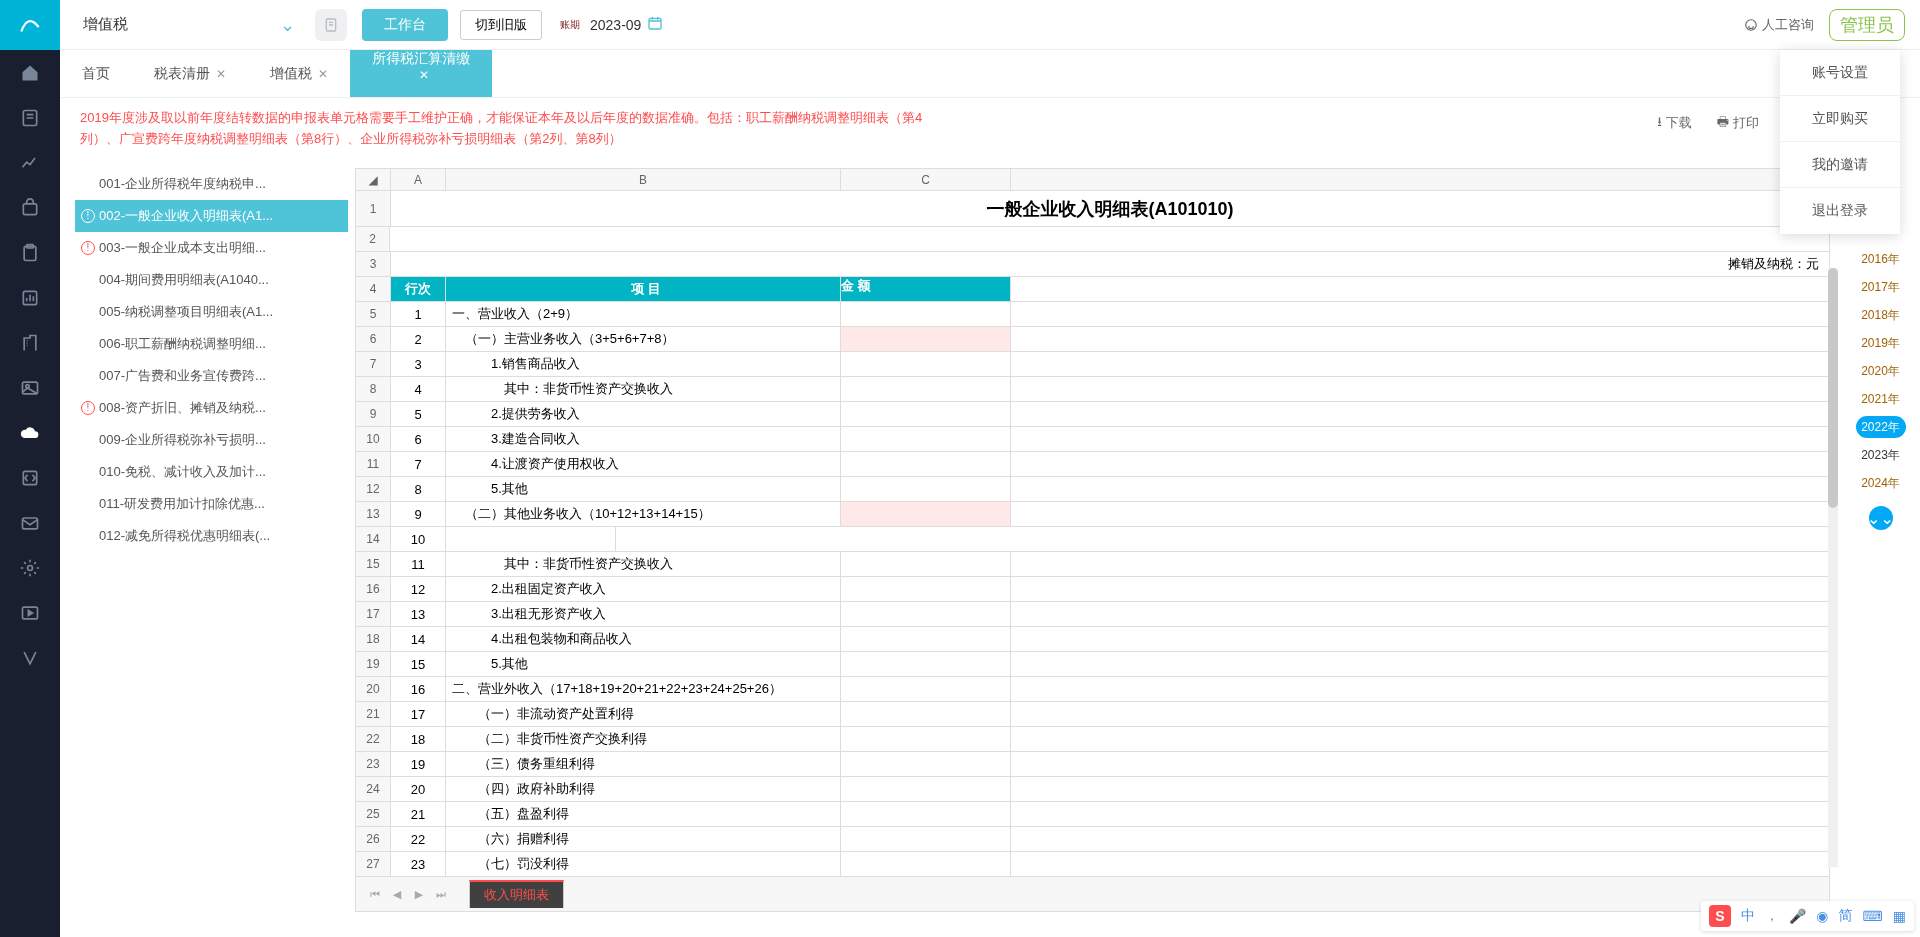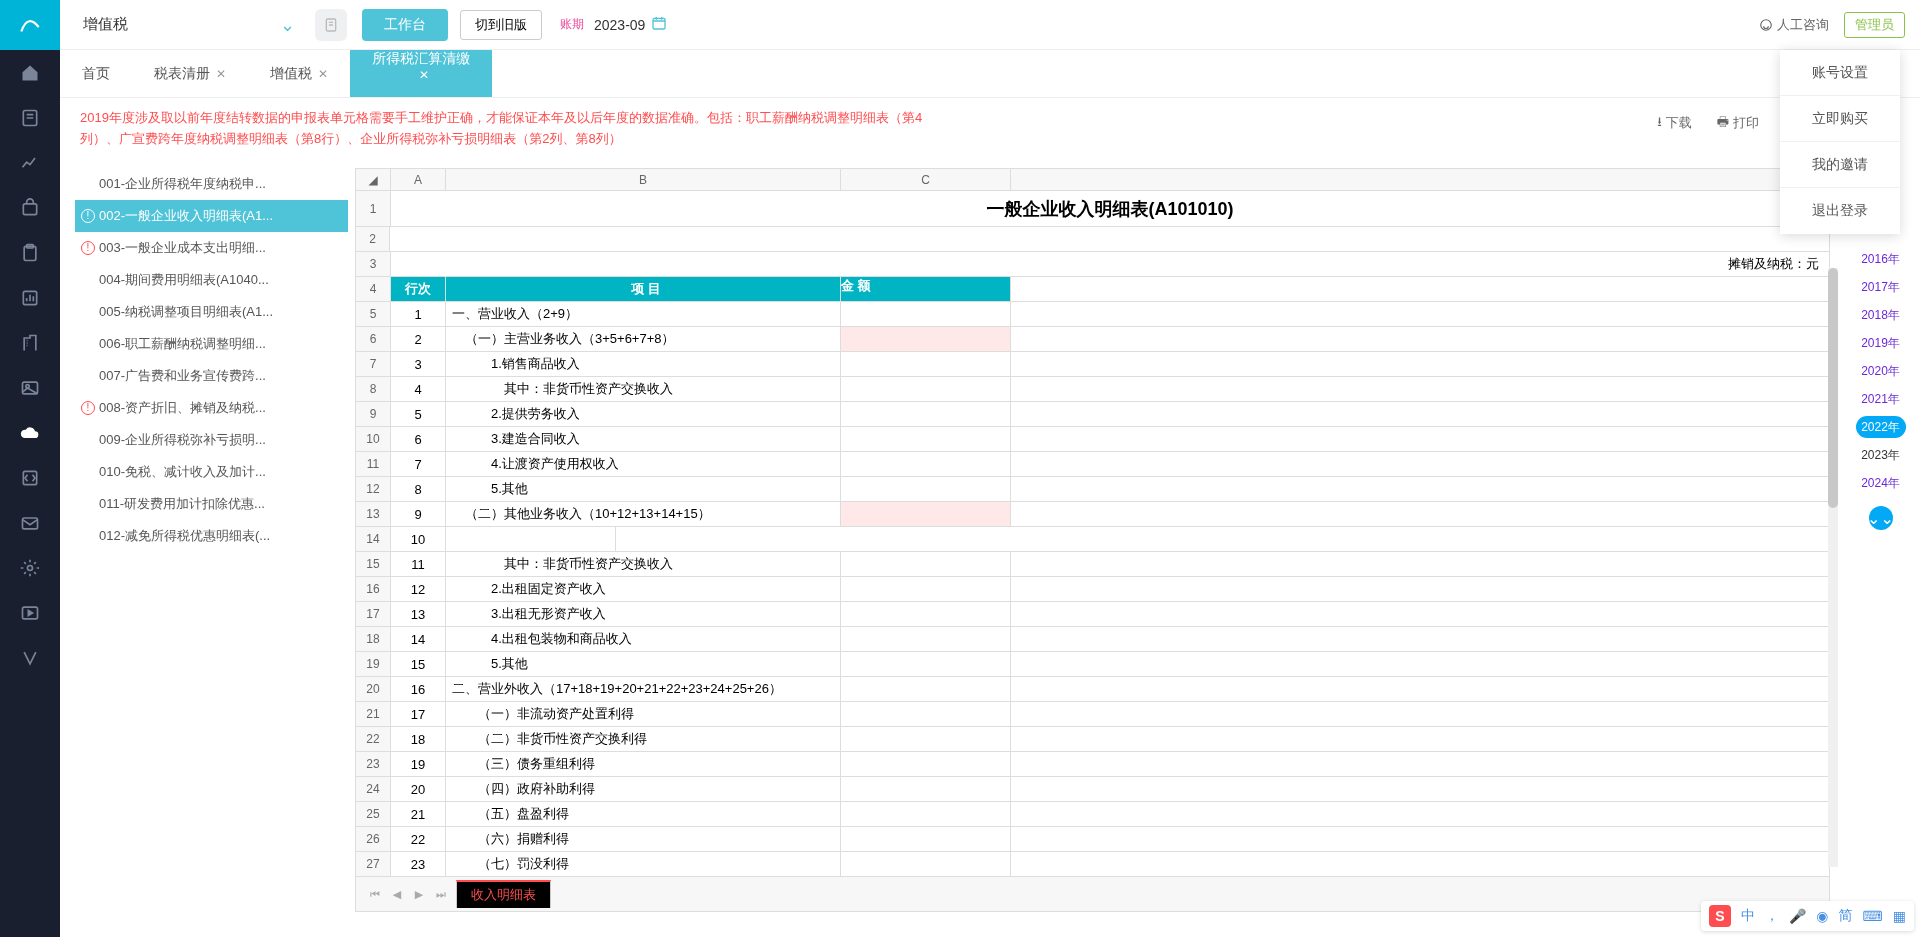--- a/index.html
+++ b/index.html
@@ -12,26 +12,26 @@
 .left-sidebar .nav-icon.active { color: #fff; }
 .left-sidebar .nav-icon svg { width: 20px; height: 20px; }
 
 
 .top-bar { position: absolute; left: 60px; top: 0; right: 0; height: 50px; background: #fff; border-bottom: 1px solid #eee; display: flex; align-items: center; padding: 0 15px; }
 .top-select { width: 220px; display: flex; align-items: center; justify-content: space-between; color: #333; font-size: 15px; cursor: pointer; margin-right: 20px; padding-left: 8px;}
 .top-select .chev { color: #4fc3d7; font-size: 18px; }
 .top-icon-btn { width: 32px; height: 32px; border-radius: 6px; background: #eef0f2; display:flex; align-items:center; justify-content:center; color:#bbb; margin-right:15px; cursor:pointer; }
 .top-btn-primary { padding: 7px 22px; background: #4fc3d7; color: #fff; border-radius: 4px; border: none; font-size: 14px; cursor: pointer; margin-right: 12px; }
 .top-btn-outline { padding: 5px 14px; background: #fff; border: 1px solid #ccc; border-radius: 3px; font-size: 13px; cursor: pointer; margin-right: 18px; }
-.top-label { font-size: 12px; color: #ec4899; margin-right: 10px; }
+.top-label { font-size: 10px; color: #7f1d1d; margin-right: 10px; }
 .top-date { font-size: 14px; color: #333; margin-right: 6px; }
 .cal-icon { color: #4fc3d7; cursor:pointer; }
 .top-bar-right { margin-left: auto; display: flex; align-items: center; gap: 15px; }
 .top-link { font-size: 13px; color: #666; display:flex; align-items:center; gap:4px; cursor:pointer;}
-.admin-btn { border:1px solid #8bc34a; color:#8bc34a; padding: 3px 10px; border-radius:3px; font-size:13px; cursor:pointer;}
+.admin-btn { border:1px solid #8bc34a; color:#8bc34a; padding: 3px 10px; border-radius:8px; font-size:18px; cursor:pointer;}
 
 
 .tabs-bar { position: absolute; left: 60px; top: 50px; right: 0; height: 48px; background: #fff; display: flex; align-items: stretch; padding: 0; border-bottom: 1px solid #eee;}
 .tab { padding: 0 22px; display: flex; align-items: center; font-size: 14px; color: #555; cursor: pointer; position:relative; }
 .tab .close { margin-left: 6px; font-size: 12px; color: #999; }
 .tab.active { background: #4fc3d7; color: #fff; flex-direction: column; }
 .tab.active .close { color: #fff; }
 
 
 .content { position: absolute; left: 60px; top: 98px; right: 0; bottom: 0; background: #fff; }
@@ -62,26 +62,26 @@
 .row.title-row { height:36px;}
 .row.title-row .merged {  border-right:none; display:flex; align-items:center; justify-content:center; font-size:18px; font-weight:bold; flex:1; }
 .row.unit-row .merged { flex:1; display:flex; align-items:center; justify-content:flex-end; padding-right:10px; font-size:13px;}
 .row.header-row .ca, .row.header-row .cb, .row.header-row .cc { background:#00b4c4; color:#fff; font-weight:bold; justify-content:center;}
 .row .cc.pink { background:#ffe8e8;}
 .gap-row .merged { width:100%; height:8px; }
 
 .sheet-footer { height:35px; border-top:1px solid #ddd; display:flex; align-items:center; background:#f7f7f7; position:relative;}
 .footer-tabs { display:flex; align-items:center; margin-left:8px;}
 .footer-arrow { width:22px; height:22px; display:flex; align-items:center; justify-content:center; color:#aaa; cursor:pointer; font-size:11px;}
-.sheet-tab { padding: 4px 14px; background:#000000; border:1px solid #ccc; border-bottom:none; font-size:13px; cursor:pointer; margin-left:4px;}
+.sheet-tab { padding: 4px 14px; background:#404040; border:1px solid #ccc; border-bottom:none; font-size:13px; cursor:pointer; margin-left:17px;}
 .sheet-tab.active { color:#ff4d4f; border-top:2px solid #ff4d4f;}
 
 
 .year-strip { position: absolute; right: 12px; top: 150px; width: 55px; display:flex; flex-direction:column; gap:6px; align-items:center;}
-.year-chip { width:50px; height:22px; border-radius:11px; display:flex; align-items:center; justify-content:center; font-size:12px; color:#6d28d9; cursor:pointer;}
+.year-chip { width:50px; height:22px; border-radius:11px; display:flex; align-items:center; justify-content:center; font-size:12px; color:#a16207; cursor:pointer;}
 .year-chip.active { background:#03a9f4; color:#fff;}
 .year-chip.black { color:#333;}
 .year-more { width:24px; height:24px; border-radius:50%; background:#03a9f4; color:#fff; display:flex; align-items:center; justify-content:center; cursor:pointer; margin-top:6px;}
 
 
 .user-menu { position: absolute; right: 20px; top: 50px; width: 120px; background:#fff; box-shadow: 0 2px 12px rgba(0,0,0,0.15); z-index:100;}
 .user-menu .um-item { height:46px; display:flex; align-items:center; justify-content:center; font-size:14px; color:#555; cursor:pointer; border-bottom:1px solid #f0f0f0;}
 .user-menu .um-item:last-child { border-bottom:none;}
 
 

